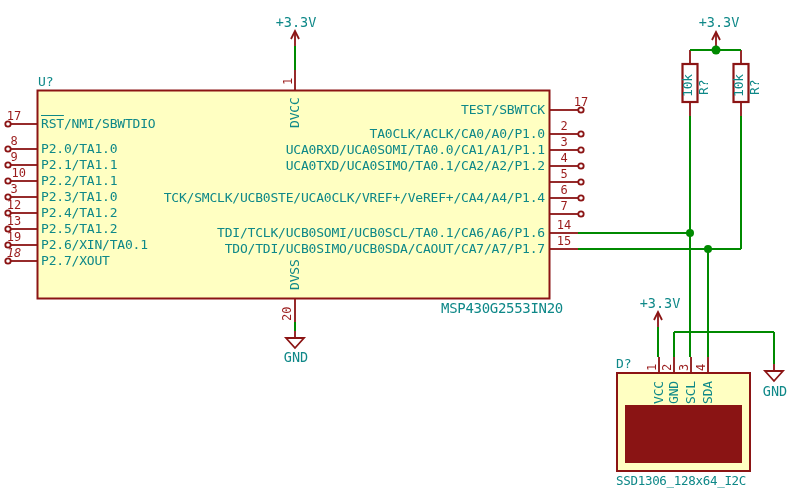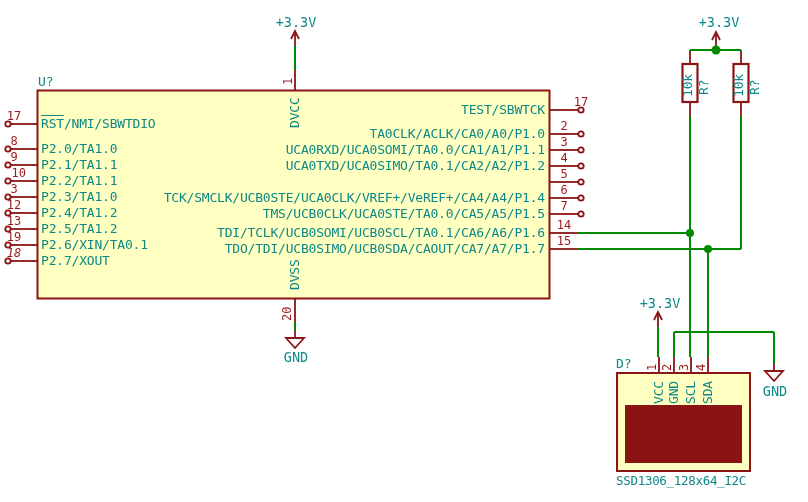--- a/index.html
+++ b/index.html
@@ -142,20 +142,21 @@
       <line x1="774" y1="332" x2="774" y2="364"></line>
     </g>
     <g fill="#008A00">
       <circle cx="716" cy="50" r="4.5"></circle>
       <circle cx="690" cy="233" r="4"></circle>
       <circle cx="708" cy="249" r="4"></circle>
     </g>
   </svg>
 
   <div class="t ref" style="left:38px;top:75px;">U?</div>
+  <div class="t val" style="right:245px;top:301px;">MSP430G2553IN20</div>
 
   <div class="t pnum lnum" style="top:110px;">17</div>
   <div class="t pnum lnum" style="top:135px;">8</div>
   <div class="t pnum lnum" style="top:151px;">9</div>
   <div class="t pnum lnum" style="top:167px;text-align:right;">10</div>
   <div class="t pnum lnum" style="top:183px;">3</div>
   <div class="t pnum lnum" style="top:199px;">12</div>
   <div class="t pnum lnum" style="top:215px;">13</div>
   <div class="t pnum lnum" style="top:231px;">19</div>
   <div class="t pnum lnum" style="top:247px;font-style:italic;">18</div>
@@ -178,21 +179,20 @@
   <div class="t pnum rnum" style="top:184px;">6</div>
   <div class="t pnum rnum" style="top:200px;">7</div>
   <div class="t pnum rnum" style="top:219px;">14</div>
   <div class="t pnum rnum" style="top:235px;">15</div>
 
   <div class="t plabel right" style="top:103px;">TEST/SBWTCK</div>
   <div class="t plabel right" style="top:127px;text-align:center;">TA0CLK/ACLK/CA0/A0/P1.0</div>
   <div class="t plabel right" style="top:143px;">UCA0RXD/UCA0SOMI/TA0.0/CA1/A1/P1.1</div>
   <div class="t plabel right" style="top:159px;">UCA0TXD/UCA0SIMO/TA0.1/CA2/A2/P1.2</div>
   <div class="t plabel right" style="top:191px;">TCK/SMCLK/UCB0STE/UCA0CLK/VREF+/VeREF+/CA4/A4/P1.4</div>
-  <div class="t plabel right" style="top:207px;">TMS/UCB0CLK/UCA0STE/TA0.0/CA5/A5/P1.5</div>
   <div class="t plabel right" style="top:226px;">TDI/TCLK/UCB0SOMI/UCB0SCL/TA0.1/CA6/A6/P1.6</div>
   <div class="t plabel right" style="top:242px;">TDO/TDI/UCB0SIMO/UCB0SDA/CAOUT/CA7/A7/P1.7</div>
 
   <div class="vtext" style="left:302px;top:114px;">DVCC</div>
   <div class="vtext" style="left:302px;top:276px;">DVSS</div>
   <div class="vnum" style="left:294px;top:73px;">1</div>
   <div class="vnum" style="left:293px;top:309px;">20</div>
 
   <div class="t pwr" style="left:296px;top:15px;">+3.3V</div>
   <div class="t pwr" style="left:719px;top:15px;">+3.3V</div>

